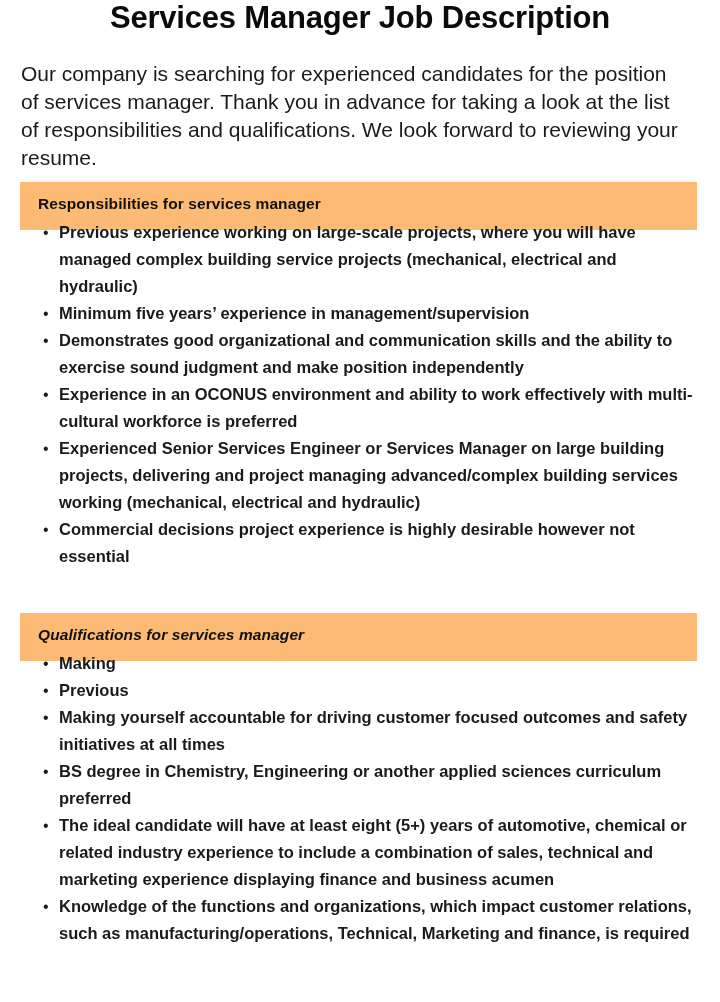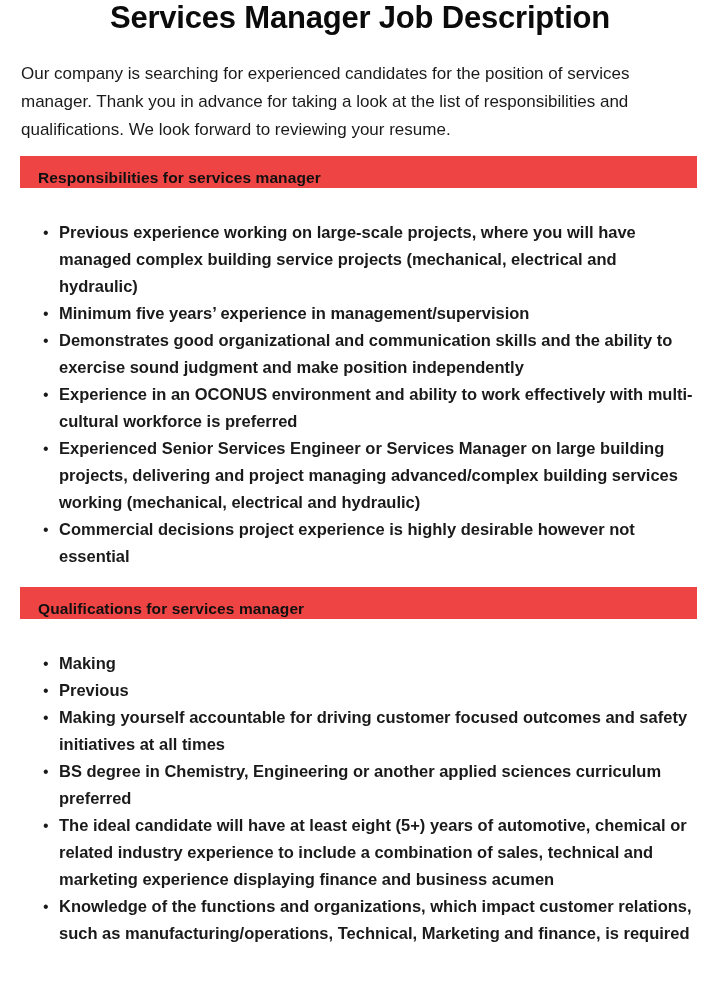--- a/index.html
+++ b/index.html
@@ -39,50 +39,51 @@
     color: #0b0b0b;
   }
 
   
   .intro {
     position: absolute;
     top: 60px;
     left: 21px;
     width: 668px;
     margin: 0;
-    font-size: 17px;
+    font-size: 21px;
     line-height: 28px;
     color: #1a1a1a;
     font-weight: 400;
   }
 
   
   .section-band {
     position: absolute;
     left: 20px;
     width: 677px;
-    height: 32px;
-    background: #ef4444;
+    height: 48px;
+    background: #fdba74;
     box-sizing: border-box;
+    margin-top: 26px;
   }
   .section-band .section-title {
     position: absolute;
     left: 18px;
     top: 0;
     height: 44px;
     line-height: 44px;
     font-size: 15.5px;
     font-weight: 600;
     color: #101010;
     letter-spacing: 0.1px;
     white-space: nowrap;
   }
 
   #band-responsibilities { top: 156px; }
-  #band-qualifications  { top: 587px; }
+  #band-qualifications  { top: 587px; font-style: italic; }
 
   
   .bullet-list {
     position: absolute;
     left: 0;
     width: 700px;
     margin: 0;
     padding: 0;
     list-style: none;
   }

